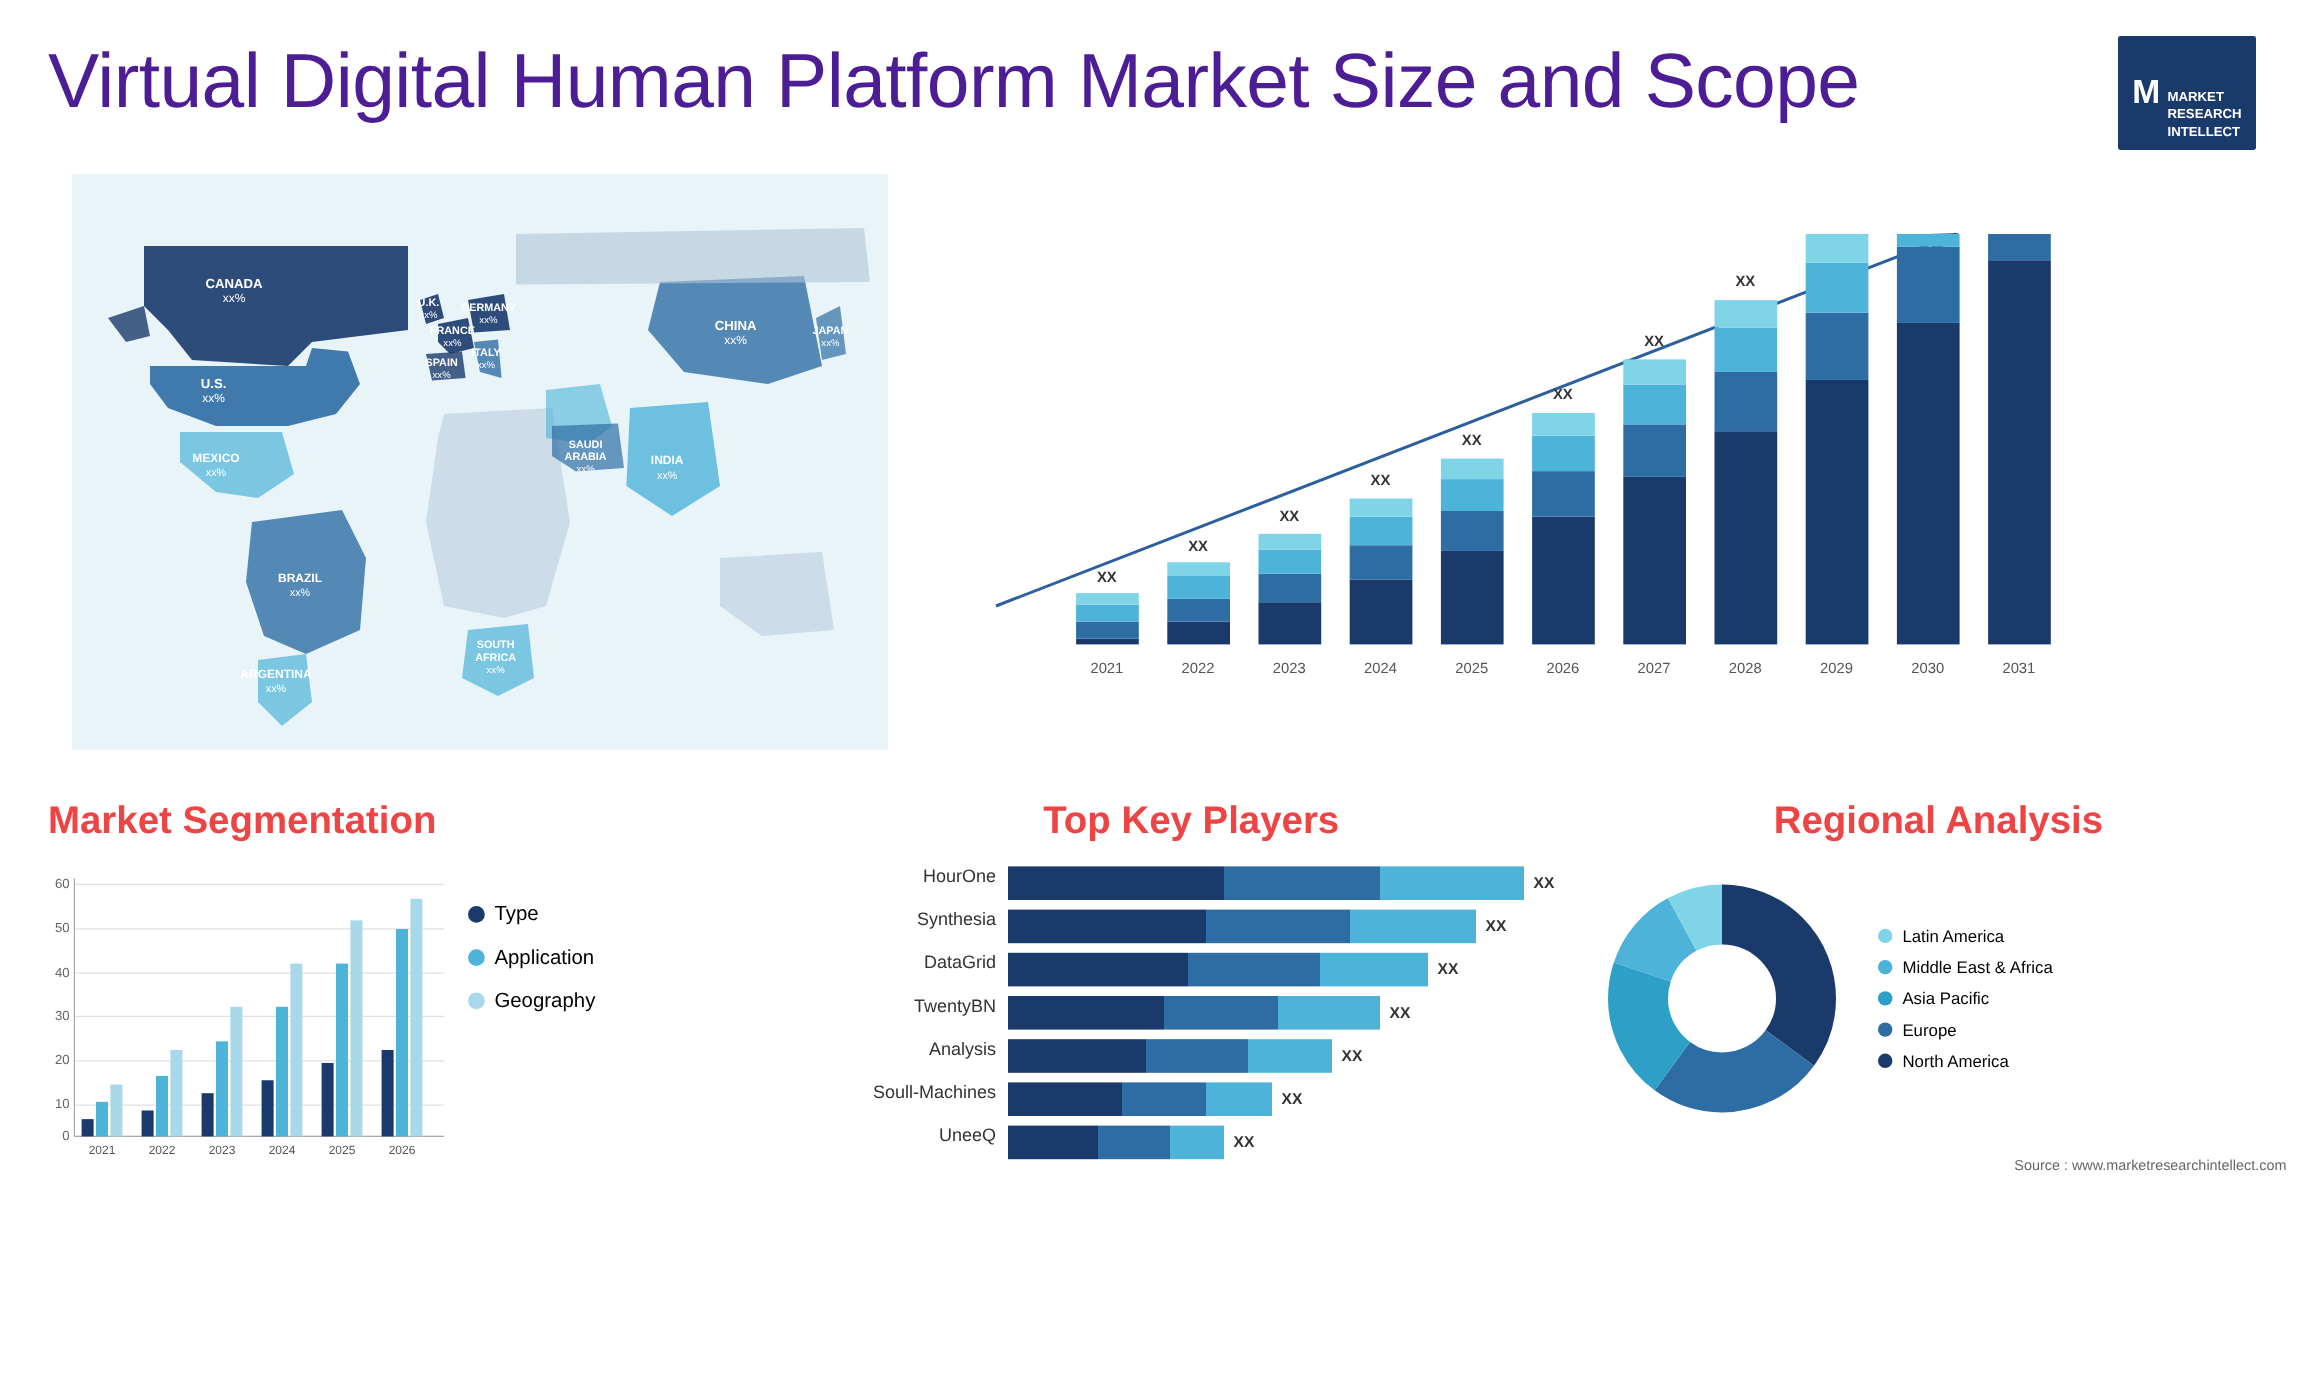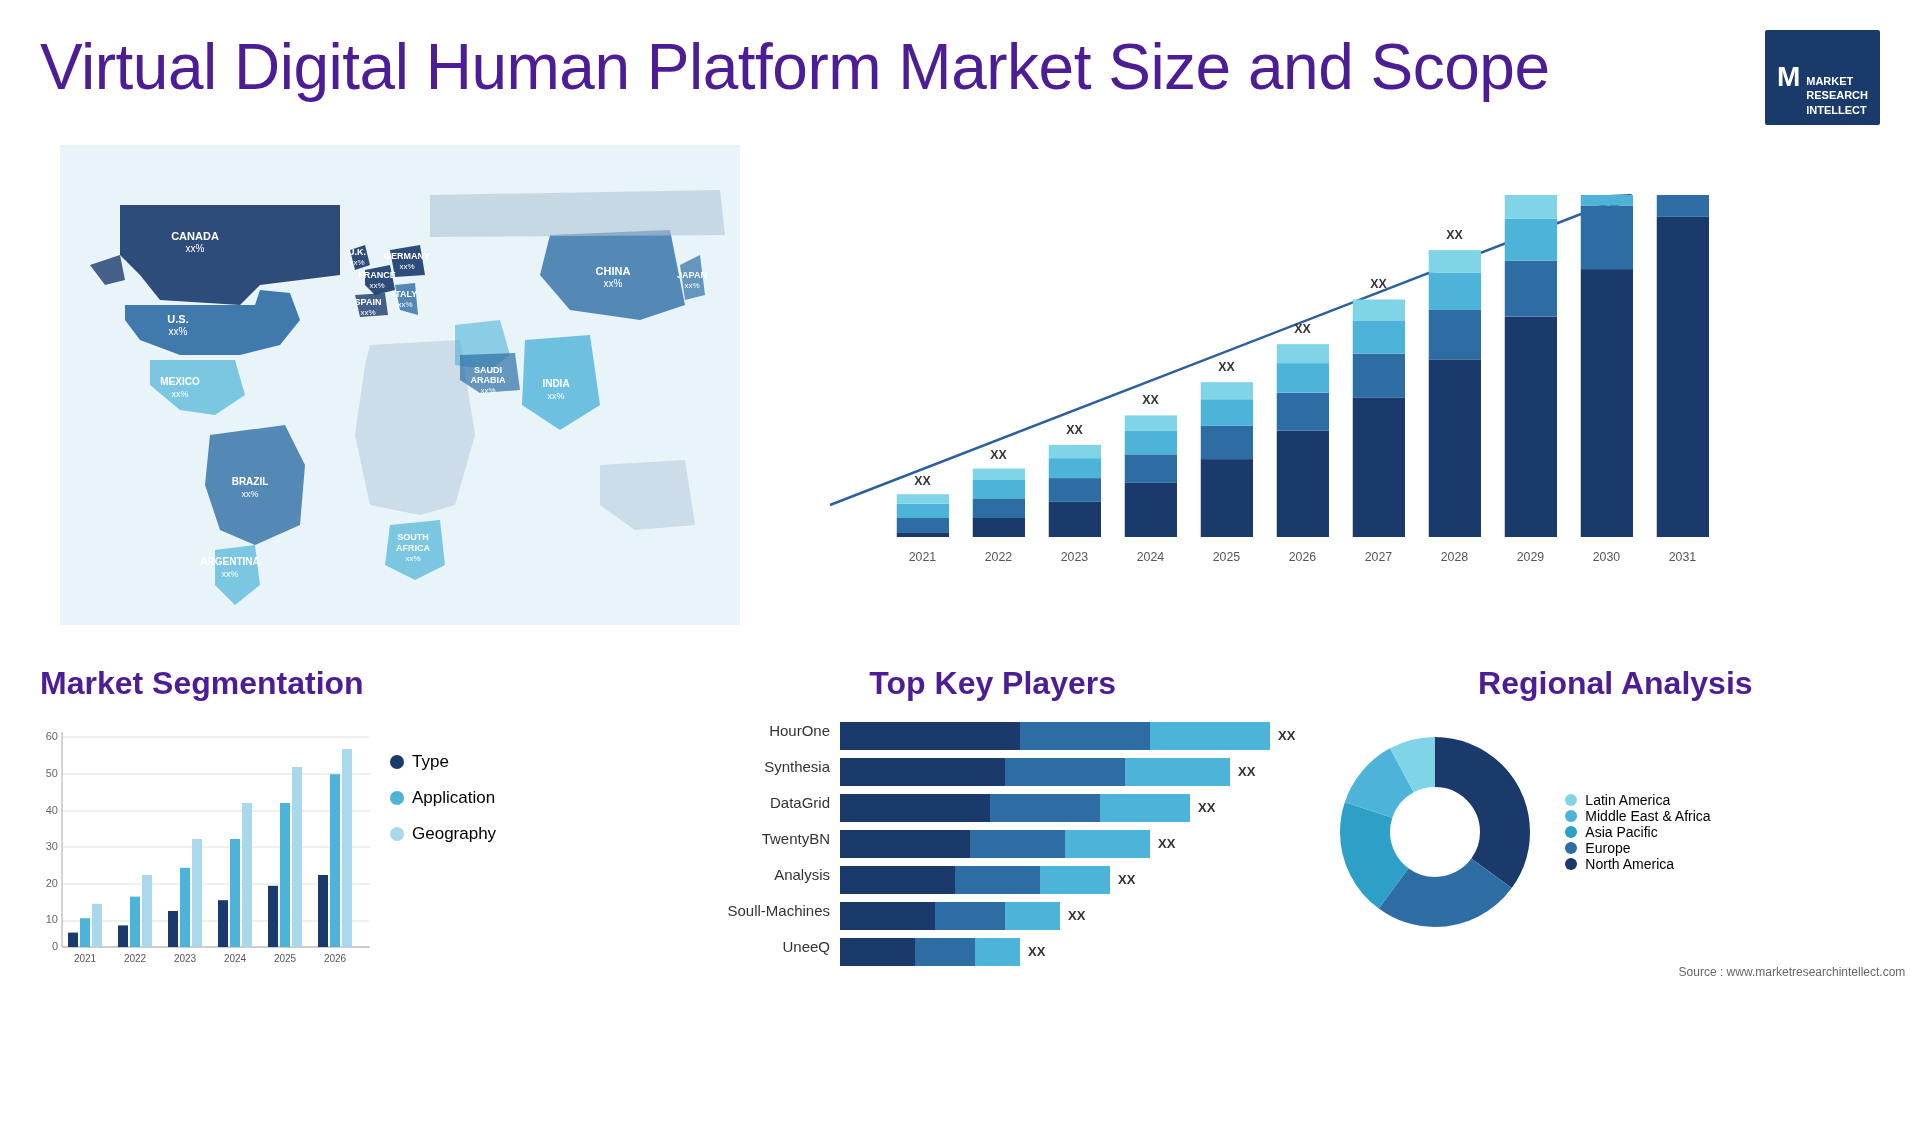--- a/index.html
+++ b/index.html
@@ -64,21 +64,21 @@
       grid-column: 2;
       grid-row: 1;
       padding: 20px 40px;
       position: relative;
     }
 
     
     .section-title {
       font-size: 32px;
       font-weight: 700;
-      color: #4c1d95;
+      color: #ef4444;
       margin-bottom: 20px;
       text-align: center;
     }
     .legend-item {
       display: flex;
       align-items: center;
       gap: 8px;
       font-size: 16px;
     }
     .legend-dot {
@@ -125,20 +125,21 @@
 
     
     .regional-container {
       display: flex;
       align-items: center;
       gap: 20px;
     }
     .regional-legend {
       display: flex;
       flex-direction: column;
+      gap: 10px;
     }
     .regional-legend-item {
       display: flex;
       align-items: center;
       gap: 8px;
       font-size: 14px;
     }
     .regional-dot {
       width: 12px;
       height: 12px;

